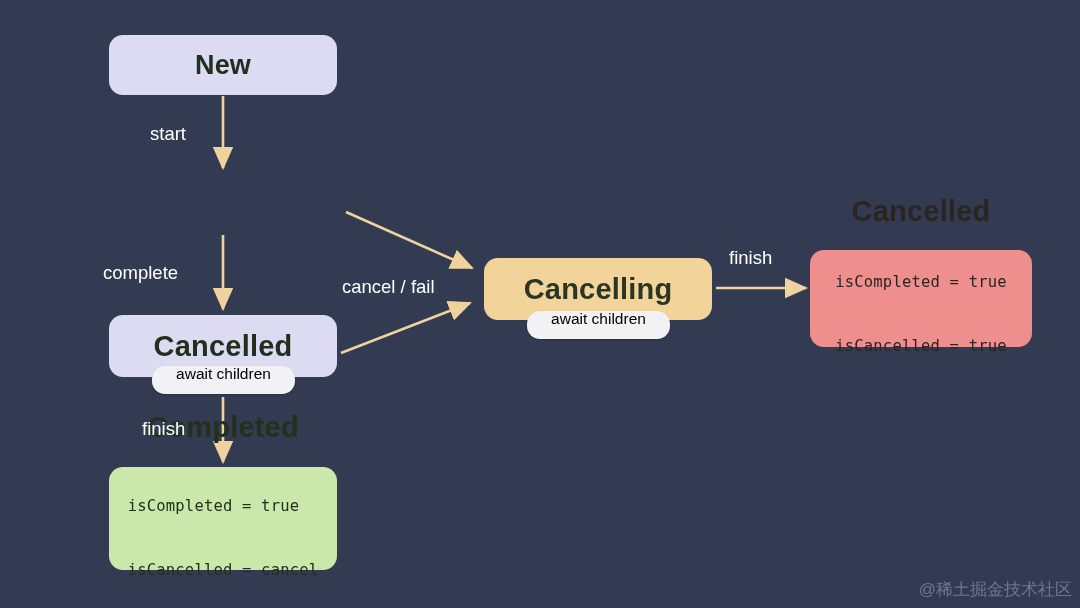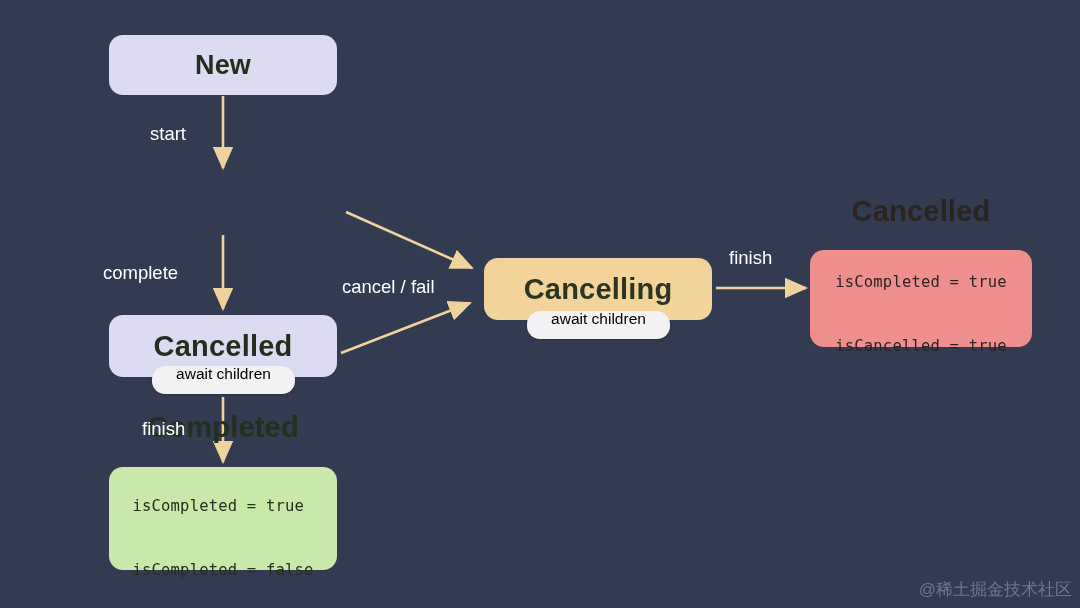--- a/index.html
+++ b/index.html
@@ -132,21 +132,21 @@
     <div class="node-title" style="font-size:29px;">Cancelled</div>
   </div>
   <div class="pill" style="left:152px; top:366px; width:143px; height:28px;">
     <span>await children</span>
   </div>
 
   <div class="node n-green" style="left:109px; top:467px; width:228px; height:103px;">
     <div class="node-title" style="font-size:29px;">Completed</div>
     <div class="props">
       <div class="prop-line">isCompleted = true</div>
-      <div class="prop-line">isCompleted = false</div>
+      <div class="prop-line">isCancelled = cancel</div>
     </div>
   </div>
 
   <div class="node n-tan" style="left:484px; top:258px; width:228px; height:62px;">
     <div class="node-title" style="font-size:29px;">Cancelling</div>
   </div>
   <div class="pill" style="left:527px; top:311px; width:143px; height:28px;">
     <span>await children</span>
   </div>
 

